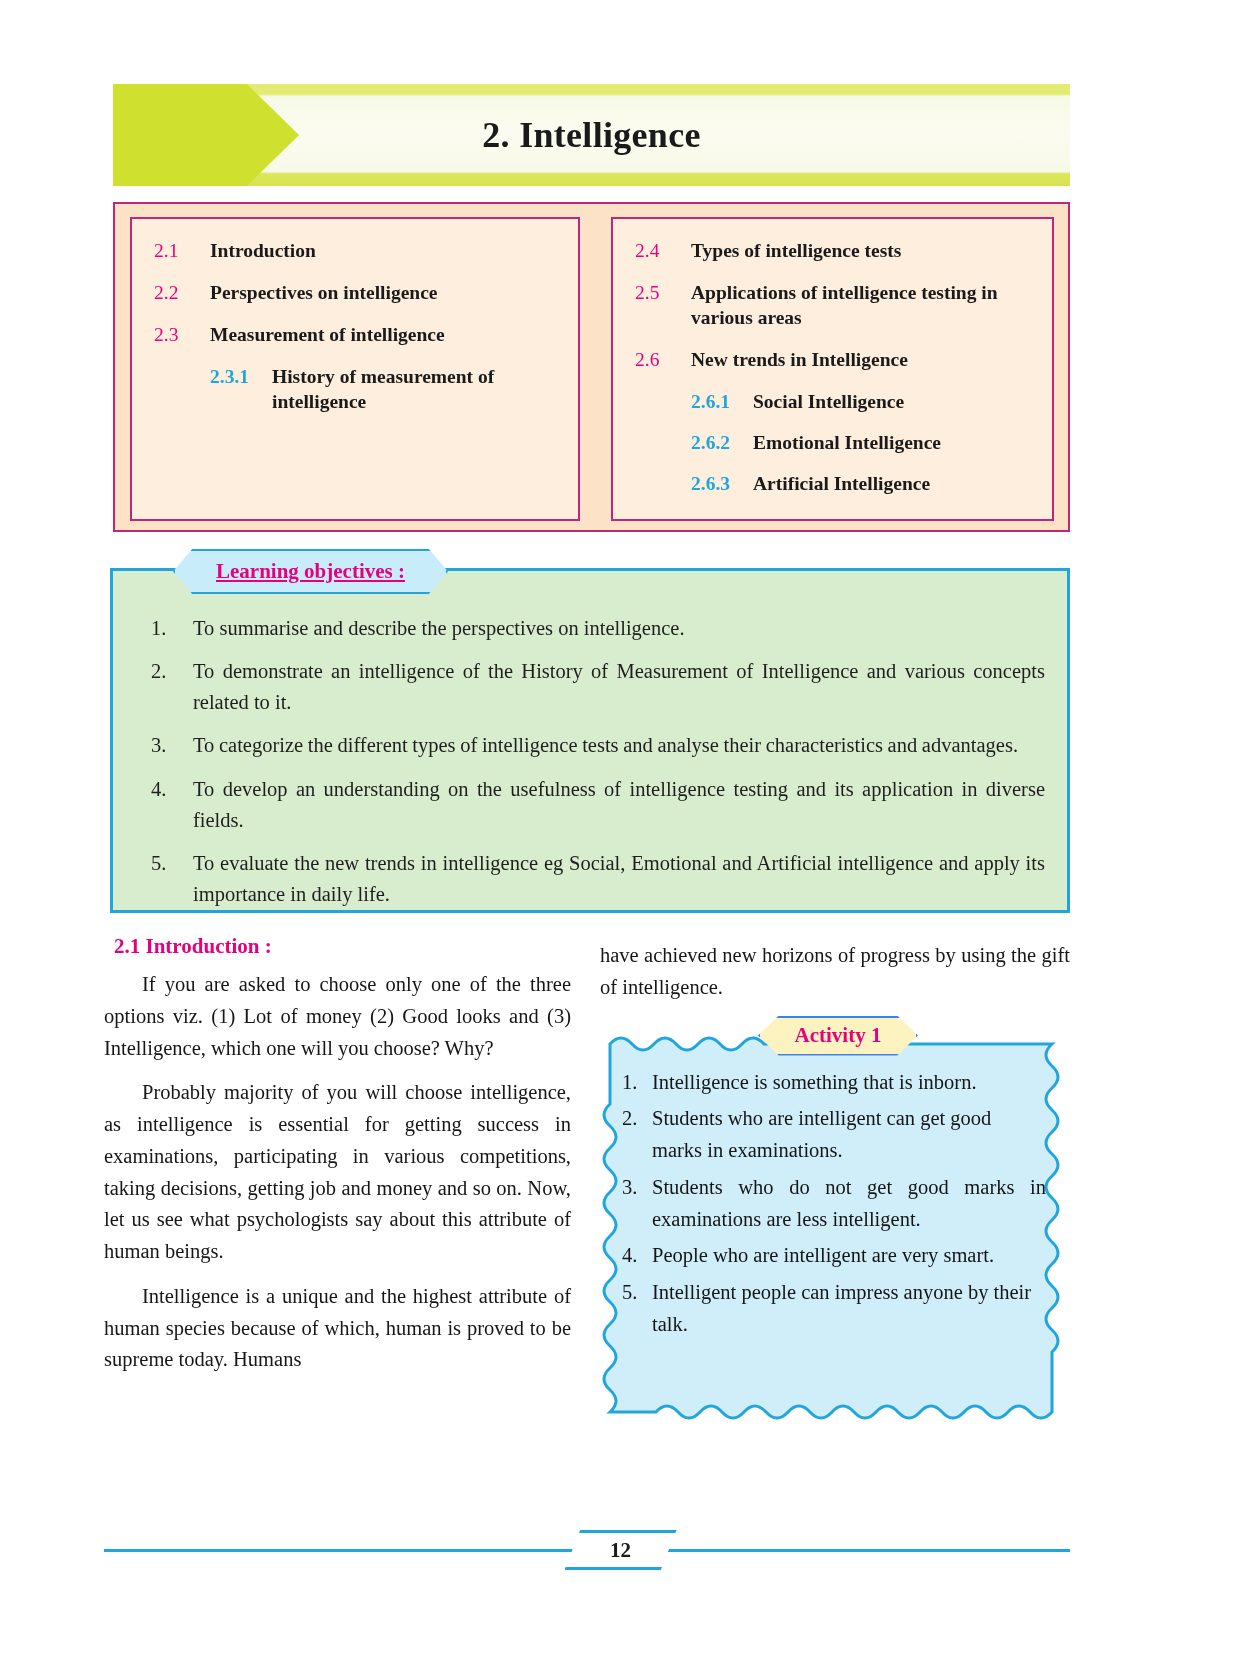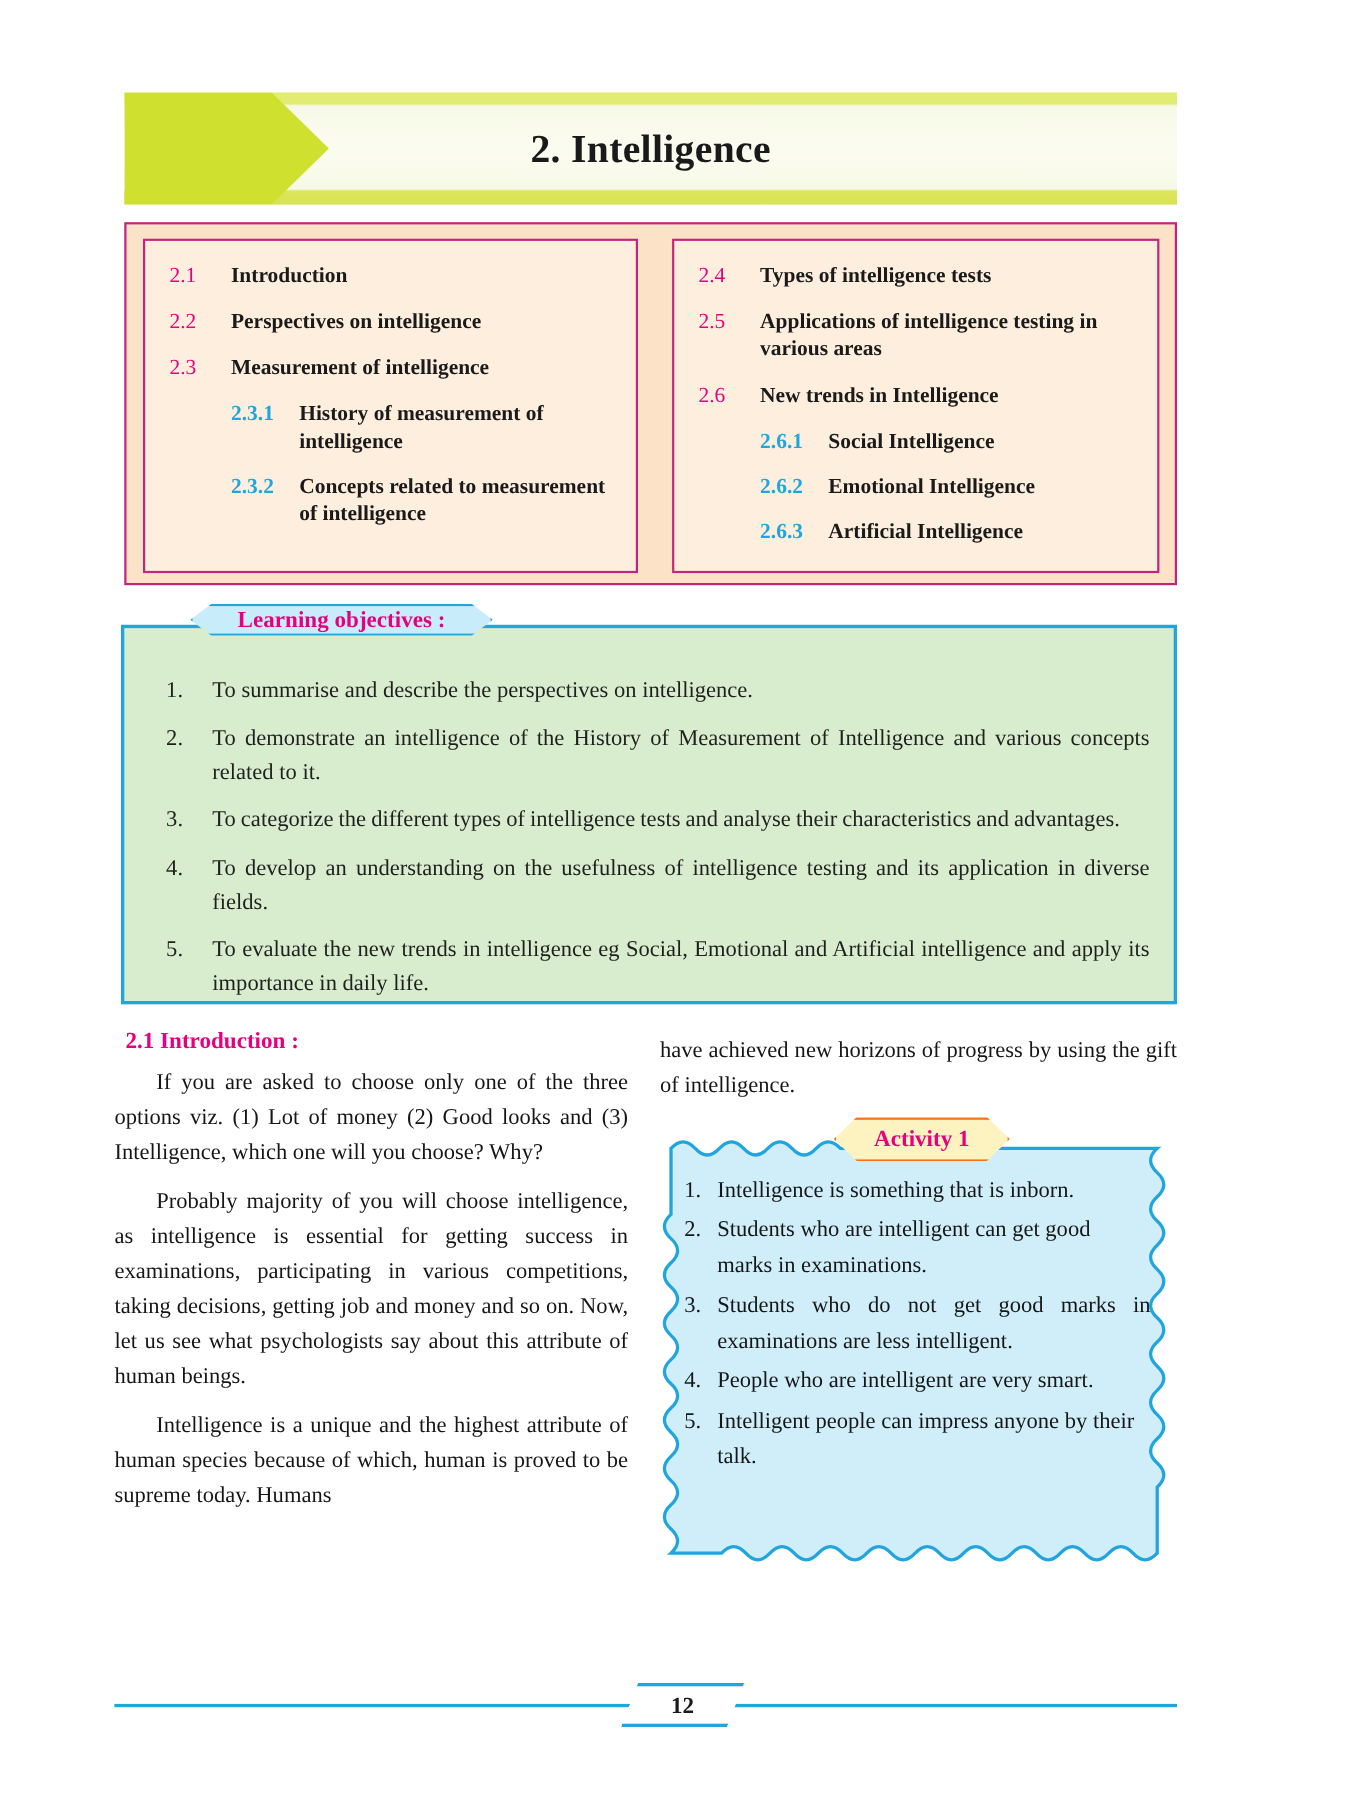--- a/index.html
+++ b/index.html
@@ -118,30 +118,31 @@
     width: 960px;
     height: 345px;
     background: #d8ecce;
     border: 3px solid #22a5dc;
   }
   .lo-tag {
     position: absolute;
     left: 60px;
     top: -22px;
     width: 275px;
-    height: 29px;
+    height: 45px;
     background: #c9ecfa;
     border: 2px solid #22a5dc;
     clip-path: polygon(7% 0, 93% 0, 100% 50%, 93% 100%, 7% 100%, 0 50%);
     display: flex;
     align-items: center;
     justify-content: center;
     font-size: 21px;
     font-weight: bold;
     color: #e6007e;
+    text-decoration: underline;
   }
   .lo-list {
     padding: 42px 22px 0 38px;
   }
   .lo-item {
     display: flex;
     margin-bottom: 12px;
     font-size: 20.5px;
     color: #1f1f1f;
     line-height: 1.52;
@@ -191,21 +192,21 @@
     position: absolute;
     left: 0; top: 0;
   }
   .activity-tag {
     position: absolute;
     left: 158px;
     top: -6px;
     width: 160px;
     height: 40px;
     background: #fdf3c0;
-    border: 2px solid #f97316;
+    border: 2px solid #3b82f6;
     clip-path: polygon(13% 0, 87% 0, 100% 50%, 87% 100%, 13% 100%, 0 50%);
     display: flex;
     align-items: center;
     justify-content: center;
     font-size: 21px;
     font-weight: bold;
     color: #e6007e;
     z-index: 3;
   }
   .activity-inner {
@@ -291,24 +292,20 @@
         <span class="toc-num">2.2</span>
         <span class="toc-label">Perspectives on intelligence</span>
       </div>
       <div class="toc-item">
         <span class="toc-num">2.3</span>
         <span class="toc-label">Measurement of intelligence</span>
       </div>
       <div class="toc-sub">
         <span class="toc-sub-num">2.3.1</span>
         <span class="toc-sub-label">History of measurement of intelligence</span>
-      </div>
-      <div class="toc-sub">
-        <span class="toc-sub-num">2.3.2</span>
-        <span class="toc-sub-label">Concepts related to measurement of intelligence</span>
       </div>
     </div>
 
     <div class="toc-col right">
       <div class="toc-item">
         <span class="toc-num">2.4</span>
         <span class="toc-label">Types of intelligence tests</span>
       </div>
       <div class="toc-item">
         <span class="toc-num">2.5</span>

